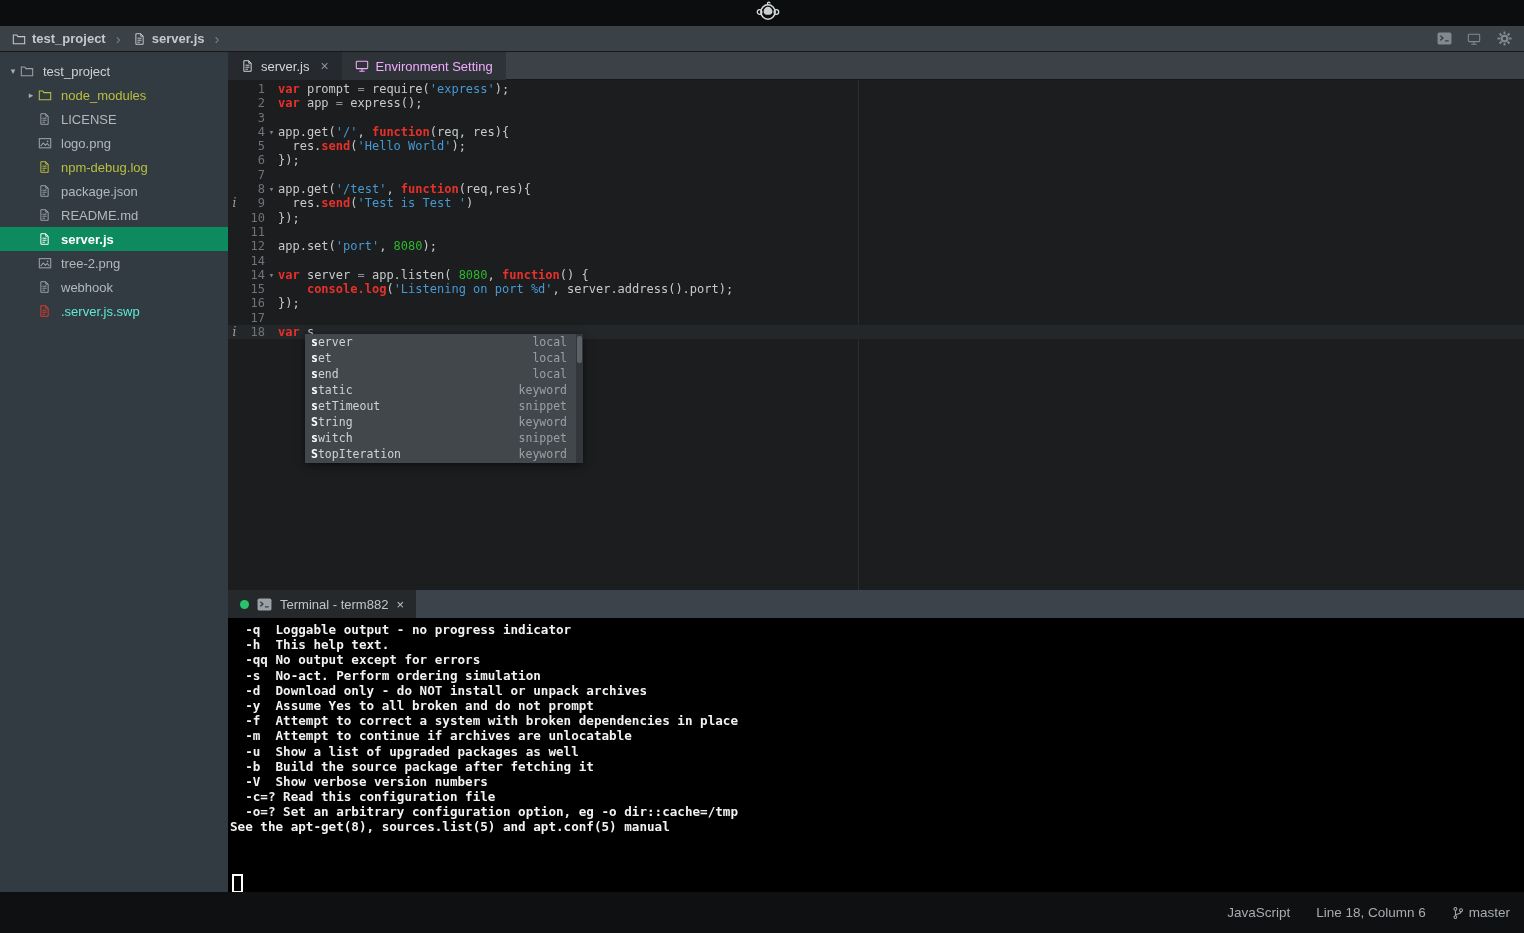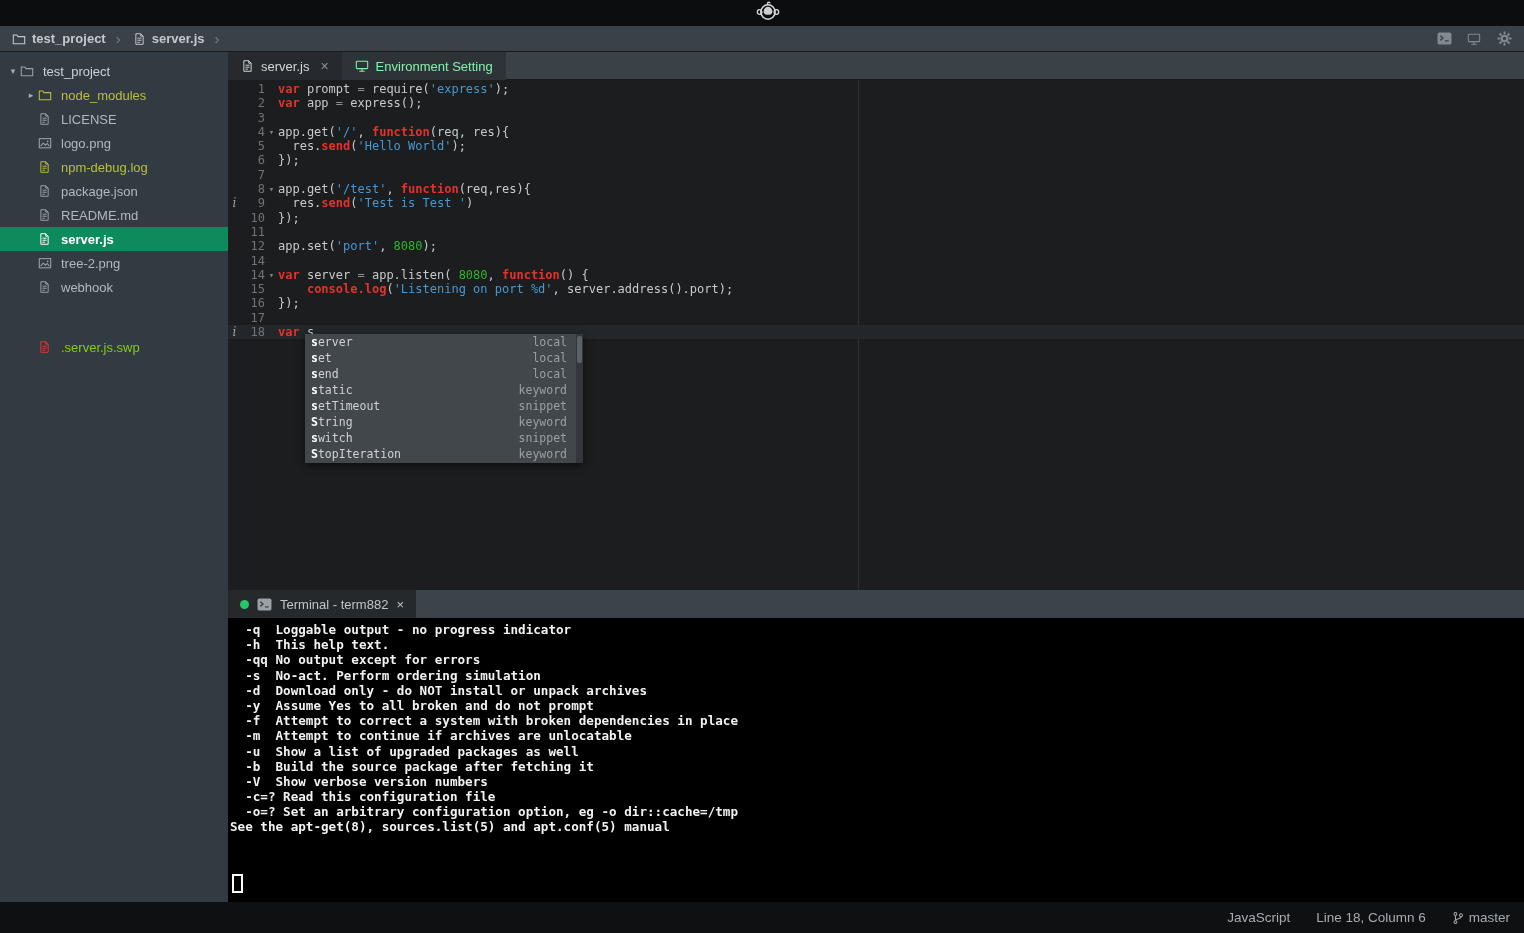--- a/index.html
+++ b/index.html
@@ -41,37 +41,37 @@
   .tree-row {
     display:flex; align-items:center; height:24px; font-size:13px;
     color:#b2b8bd; cursor:pointer; white-space:nowrap;
   }
   .tree-row .caret { width:14px; text-align:center; font-size:9px; color:#a6adb3; flex:none; }
   .tree-row .t-icon { width:17px; height:16px; flex:none; display:flex; align-items:center; color:#9aa1a7; margin-right:6px; }
   .tree-row.lvl0 { padding-left:6px; color:#ccd1d5; }
   .tree-row.lvl1 { padding-left:24px; }
   .tree-row.olive { color:#b9bf3f; }
   .tree-row.olive .t-icon { color:#b9bf3f; }
-  .tree-row.red { color:#84cc16;margin-top:36px; }
+  .tree-row.red { color:#5eead4; }
   .tree-row.red .t-icon { color:#e0392b; }
   .tree-row.selected { background:var(--accent_green); color:#ffffff; font-weight:bold; }
   .tree-row.selected .t-icon { color:#ffffff; }
   
   .main { position:absolute; left:228px; top:52px; width:1296px; height:853px; }
   .tabbar {
     position:absolute; left:0; top:0; width:100%; height:28px;
     background:#3a4147; display:flex; border-bottom:1px solid #17191b;
   }
   .tab {
     display:flex; align-items:center; gap:7px; padding:0 13px;
     font-size:13px; height:28px; cursor:pointer;
   }
   .tab .t-icon { display:flex; align-items:center; }
   .tab.active { background:#26292d; color:#d3d7da; }
-  .tab.inactive { background:#2e3338; color:#86efac;text-align:right; }
+  .tab.inactive { background:#2e3338; color:#f0abfc;text-align:right; }
   .tab .close { color:#8b9298; font-size:14px; margin-left:4px; }
   
   .editor {
     position:absolute; left:0; top:28px; width:100%; height:510px;
     background:#1b1d1e; overflow:hidden;
     font-family:"DejaVu Sans Mono", monospace; font-size:12px;
   }
   .print-margin { position:absolute; left:630px; top:0; width:1px; height:100%; background:#2b2e30; }
   .code-area { position:absolute; left:0; top:2px; width:100%; }
   .code-row { display:flex; height:14.3px; line-height:14.3px; white-space:pre; }
@@ -111,21 +111,21 @@
   .terminal {
     position:absolute; left:0; top:566px; width:100%; height:287px;
     background:#000000; color:#f2f2f2; overflow:hidden;
     font-family:"DejaVu Sans Mono", monospace; font-size:12.6px; font-weight:bold;
     padding:4px 0 0 2px;
   }
   .term-line { white-space:pre; height:15.2px; line-height:15.2px; }
   .term-cursor { position:absolute; left:4px; top:256px; width:11px; height:19px; border:2px solid #ffffff; }
   
   .statusbar {
-    position:absolute; left:0; bottom:0; width:100%; height:31px;
+    position:absolute; left:0; bottom:0; width:100%; height:41px;
     background:#0e1011; display:flex; align-items:center; justify-content:flex-end;
     gap:26px; padding-right:14px; color:#a6acb2; font-size:13.5px;
   }
   .sb-item { display:flex; align-items:center; gap:5px; }
   svg { display:block; }
 </style>
 </head>
 <body>
 
 <div id="app">

